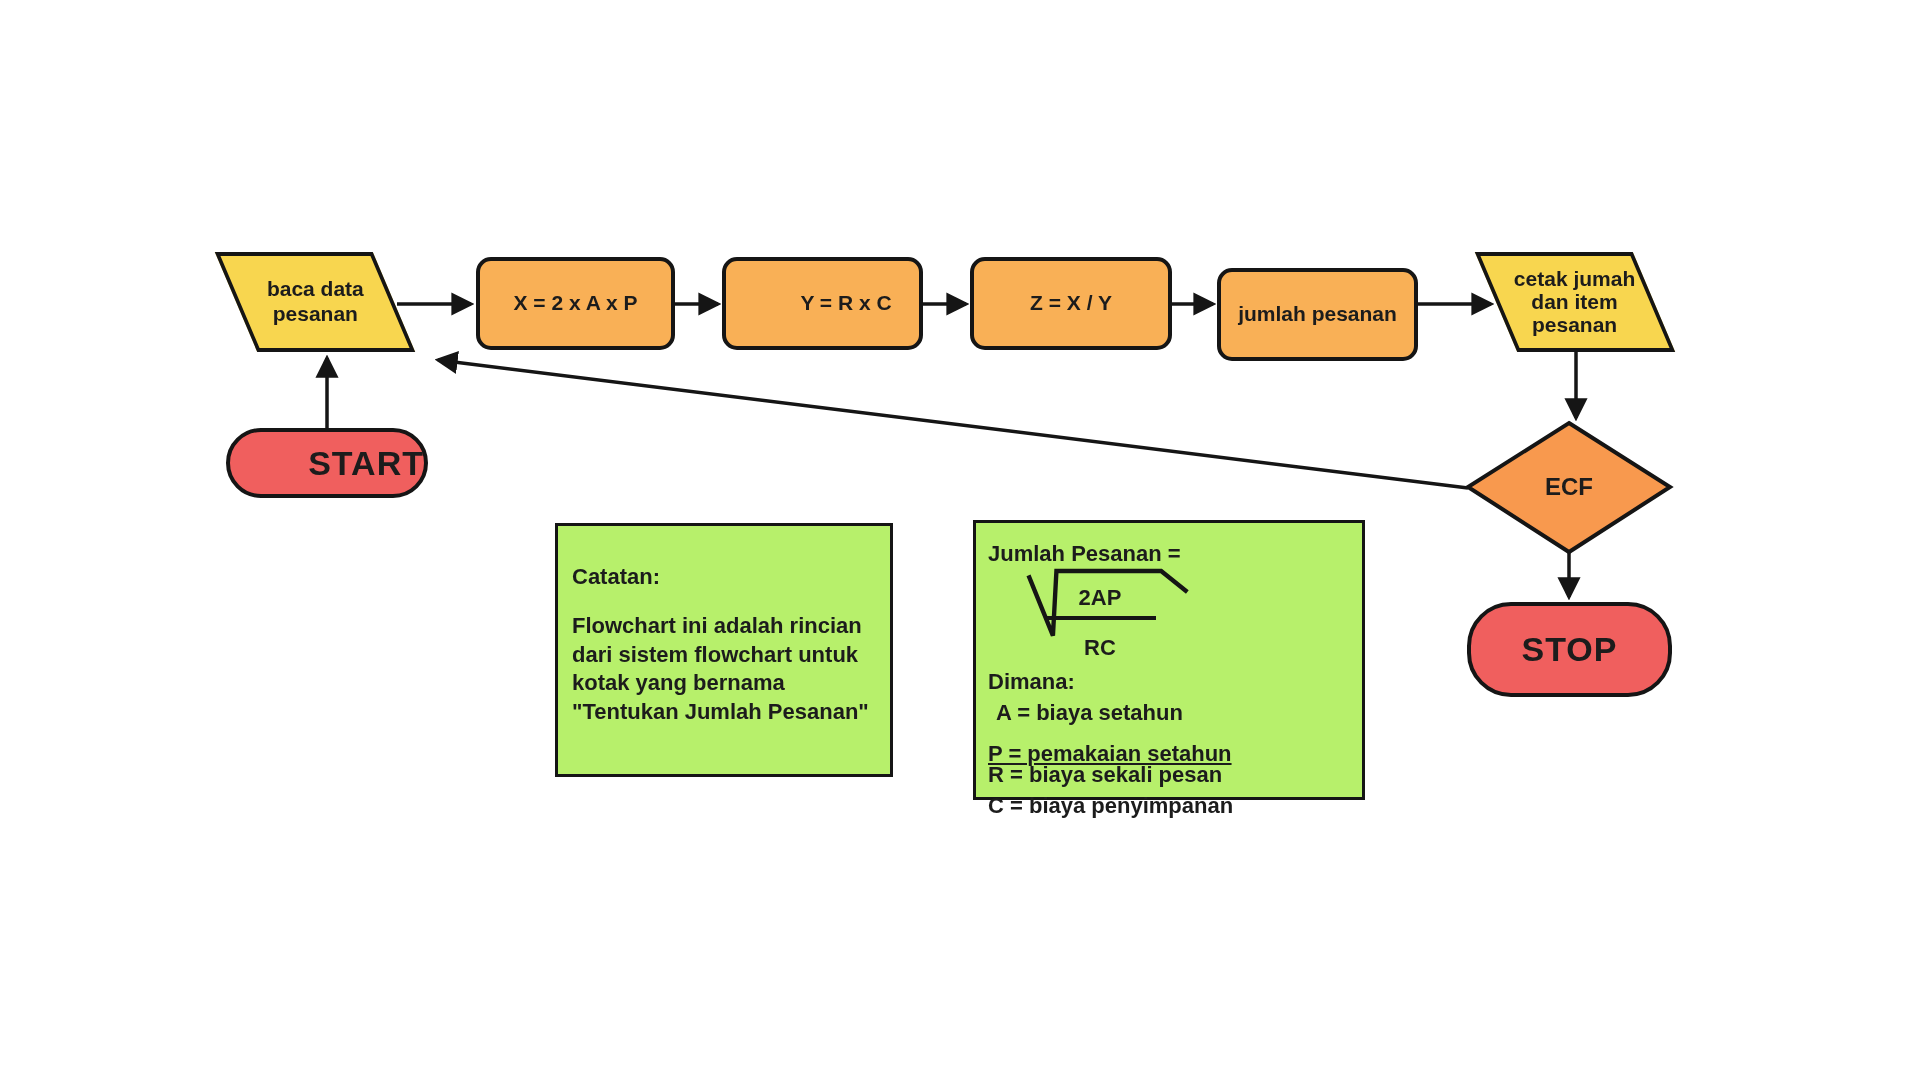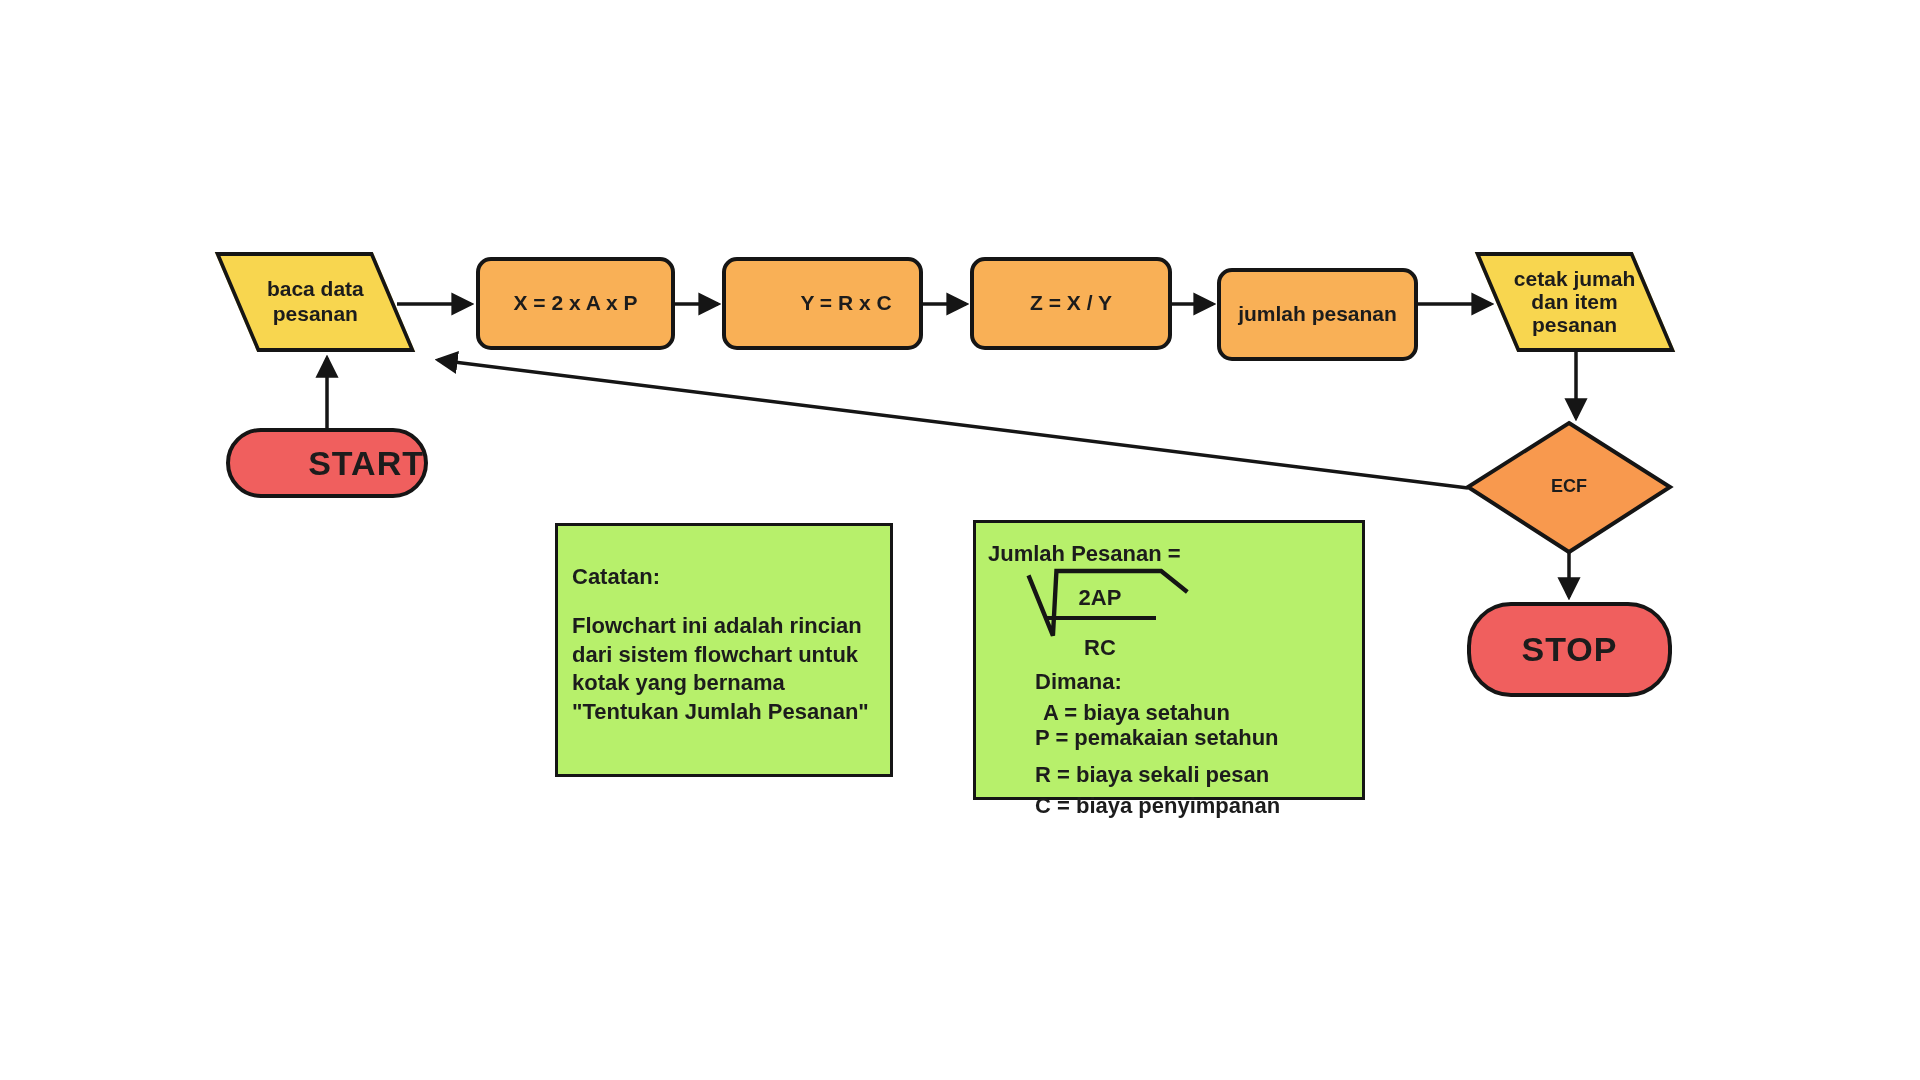--- a/index.html
+++ b/index.html
@@ -36,29 +36,29 @@
   }
   .proc{background:var(--c-orange);border-radius:15px;}
   .para{background:var(--c-yellow);transform:skewX(23deg);}
   .para .label{transform:skewX(-23deg);}
   .term{background:var(--c-red);border-radius:44px;}
   .term .label{font-size:34px;font-weight:800;letter-spacing:1px;}
   .decision-label{
     position:absolute;display:flex;align-items:center;justify-content:center;
     background:transparent;border:none;
   }
-  .decision-label .label{font-size:18px;}
+  .decision-label .label{font-size:24px;}
 
   .note{
     position:absolute;background:var(--c-green);
     border:3px solid var(--c-stroke);
   }
   .note .n-title{position:absolute;font-weight:700;font-size:22px;}
   .note .n-body{position:absolute;font-weight:700;font-size:22px;line-height:28.5px;white-space:pre-line;}
-  .note .n-line{position:absolute;font-weight:700;font-size:22px;line-height:31px;margin-left:47px;}
+  .note .n-line{position:absolute;font-weight:700;font-size:22px;line-height:31px;}
   .formula-svg{position:absolute;inset:0;width:100%;height:100%;}
   .formula-svg path{stroke:var(--c-stroke);stroke-width:5;fill:none;stroke-linejoin:miter;}
   .frac-num,.frac-den{position:absolute;left:64px;width:120px;text-align:center;font-weight:700;font-size:22px;}
   .frac-bar{position:absolute;left:70px;width:110px;height:4px;background:var(--c-stroke);}
 </style>
 </head>
 <body>
 
 <div class="stage">
 
@@ -132,18 +132,18 @@
 
     <svg class="formula-svg" viewBox="0 0 386 314">
       <path d="M32 60 L60 129 L64 55 L184 55 L214 79"></path>
     </svg>
     <div class="frac-num" style="top:62px;">2AP</div>
     <div class="frac-bar" style="top:93px;"></div>
     <div class="frac-den" style="top:100px;margin-top:12px;">RC</div>
 
     <div class="n-line" style="left:12px;top:143px;">Dimana:</div>
     <div class="n-line" style="left:20px;top:174px;">A = biaya setahun</div>
-    <div class="n-line" style="left:12px;top:199px;">P = pemakaian setahun</div>
+    <div class="n-line" style="left:12px;top:215px;text-decoration:underline;">P = pemakaian setahun</div>
     <div class="n-line" style="left:12px;top:236px;">R = biaya sekali pesan</div>
     <div class="n-line" style="left:12px;top:267px;">C = biaya penyimpanan</div>
   </div>
 
 </div>
 
 </body></html>

